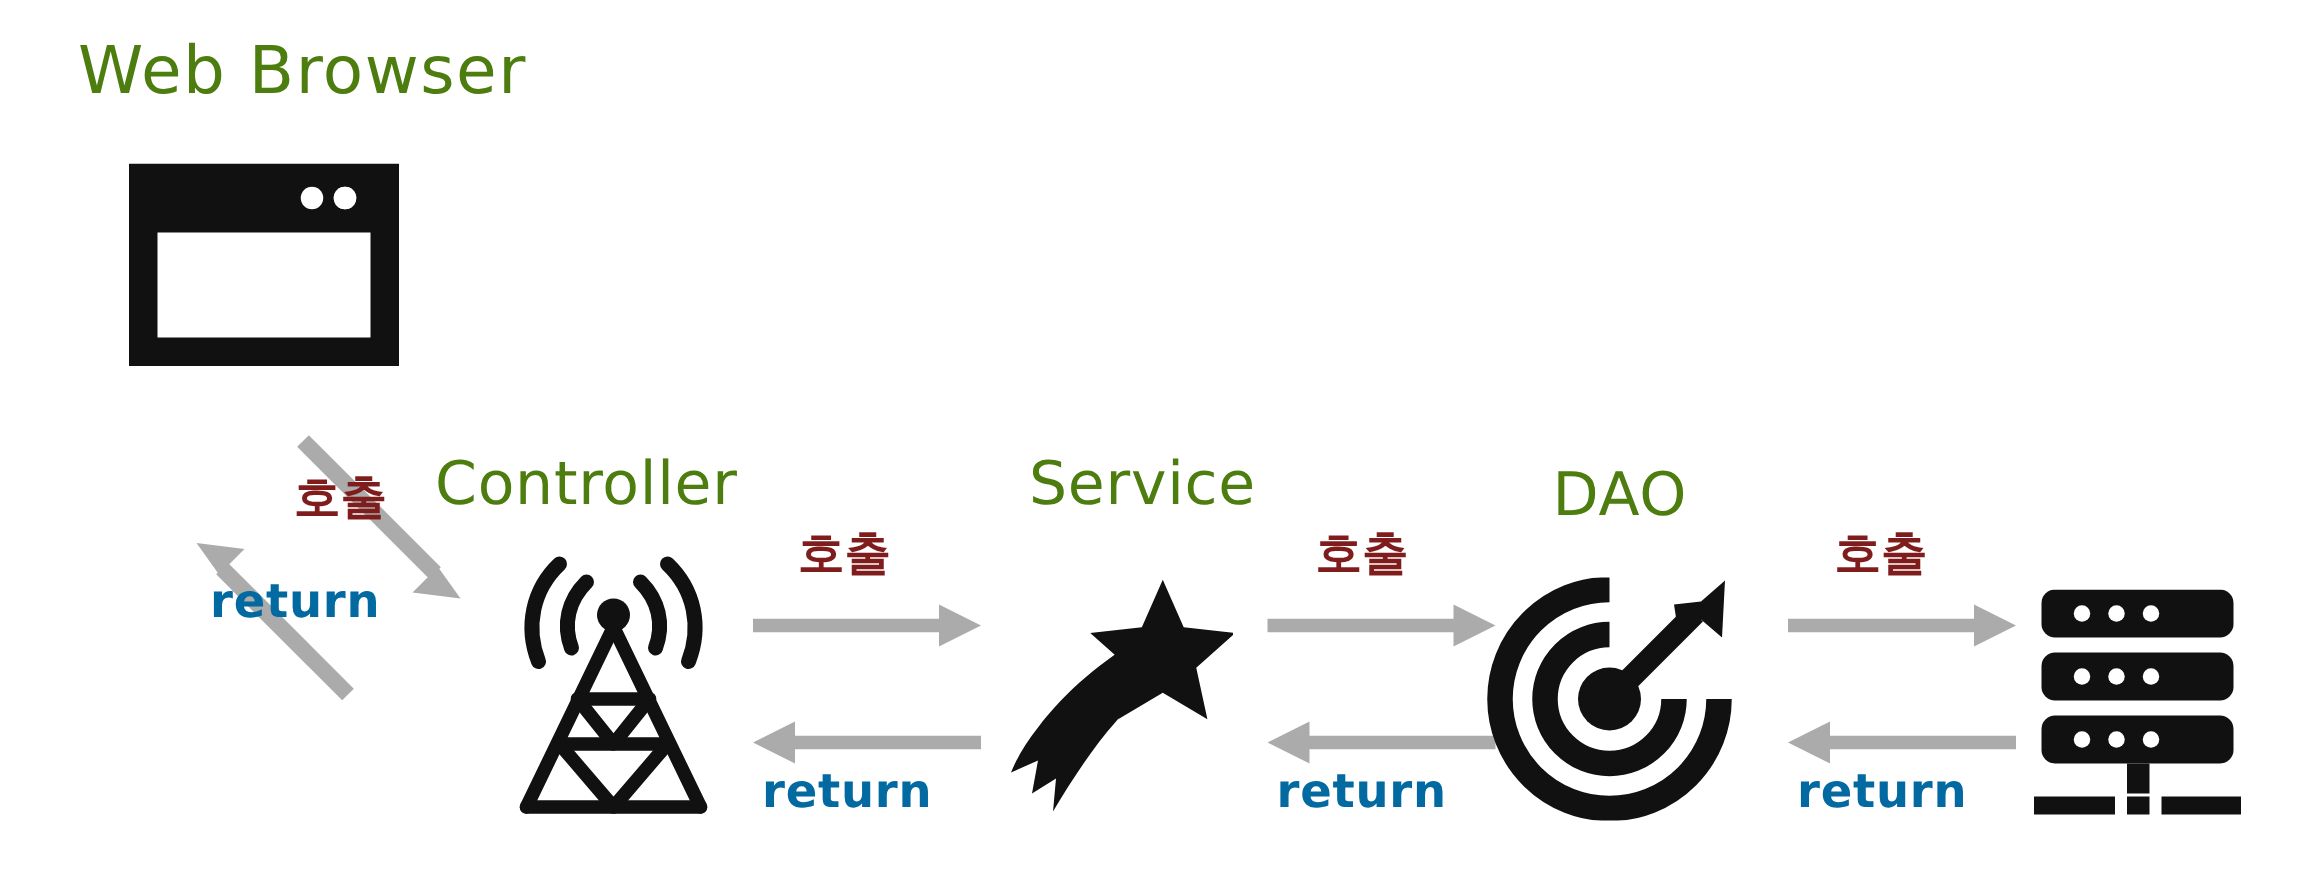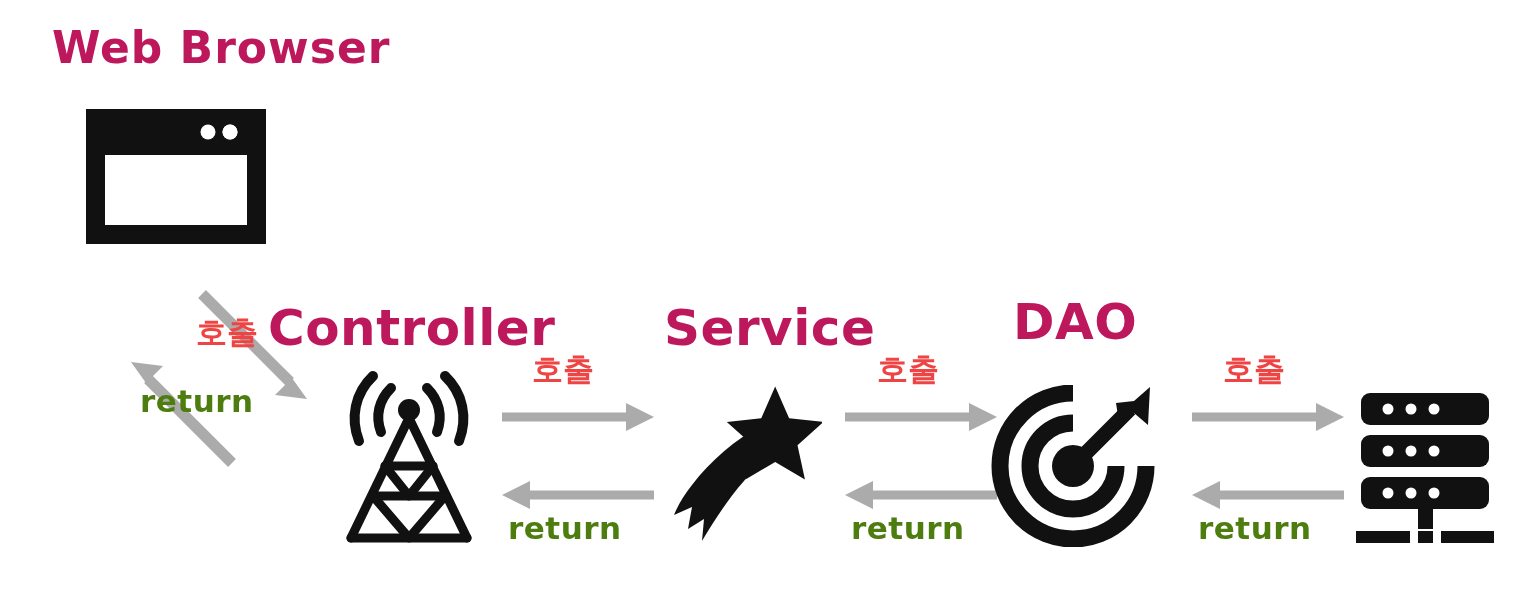--- a/index.html
+++ b/index.html
@@ -16,51 +16,52 @@
     width: 1540px;
     height: 590px;
     background: #ffffff;
     overflow: hidden;
   }
   .abs { position: absolute; }
 
   
   .title-text {
     font-family: "DejaVu Sans", sans-serif;
-    font-weight: bold;
-    color: #be185d;
+    font-weight: normal;
+    color: #4d7c0f;
     letter-spacing: 0.5px;
     white-space: nowrap;
     line-height: 1;
   }
   .browser-title {
     left: 52px;
     top: 26px;
     font-size: 44px;
     letter-spacing: 1px;
   }
   .node-label {
-    font-size: 50px;
-    line-height: 1;
+    font-size: 40px;
+    line-height: 1;
+    margin-left: 22px;
   }
 
   .call-label {
     font-family: "DejaVu Sans", sans-serif;
     font-weight: bold;
     font-size: 31px;
-    color: #ef4444;
+    color: #7f1d1d;
     white-space: nowrap;
     line-height: 1;
     letter-spacing: 0px;
   }
   .return-label {
     font-family: "DejaVu Sans", sans-serif;
     font-weight: bold;
     font-size: 31px;
-    color: #4d7c0f;
+    color: #0369a1;
     white-space: nowrap;
     line-height: 1;
     letter-spacing: 0.5px;
   }
 
   
   .icon-svg { display: block; }
 
   
   .arrow-svg { display: block; overflow: visible; }
@@ -175,21 +176,21 @@
 
   <div class="abs" style="left:845px; top:483px;">
     <svg class="arrow-svg" width="152" height="24" viewBox="0 0 152 24" aria-hidden="true">
       <line x1="152" y1="12" x2="24" y2="12" stroke="#ababab" stroke-width="9"></line>
       <polygon points="0,12 28,26 28,-2" fill="#ababab"></polygon>
     </svg>
   </div>
 
   <div class="abs return-label" style="left:851px; top:513px;">return</div>
 
-  <div class="abs title-text node-label" style="left:1013px; top:297px;">DAO</div>
+  <div class="abs title-text node-label" style="left:1013px; top:310px;">DAO</div>
 
   <div class="abs" style="left:990px; top:385px;">
     <svg class="icon-svg" width="166" height="162" viewBox="0 0 166 162" aria-hidden="true">
 
       <path d="M83 8 A73 73 0 1 0 156 81" fill="none" stroke="#111111" stroke-width="17" stroke-linecap="butt"></path>
 
       <path d="M83 38 A43 43 0 1 0 126 81" fill="none" stroke="#111111" stroke-width="17" stroke-linecap="butt"></path>
 
       <circle cx="83" cy="81" r="21" fill="#111111"></circle>
 

